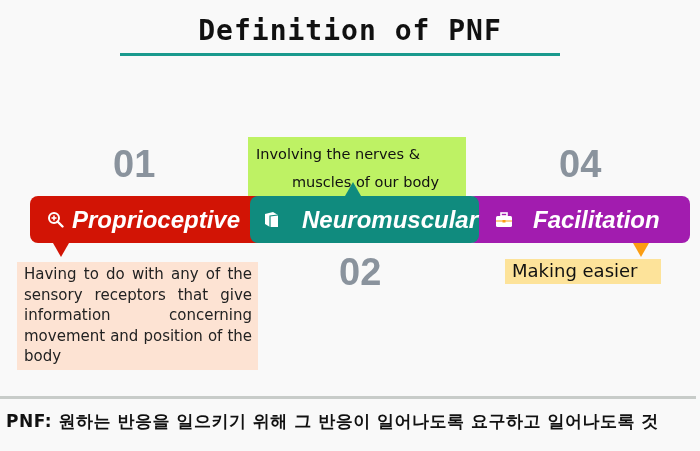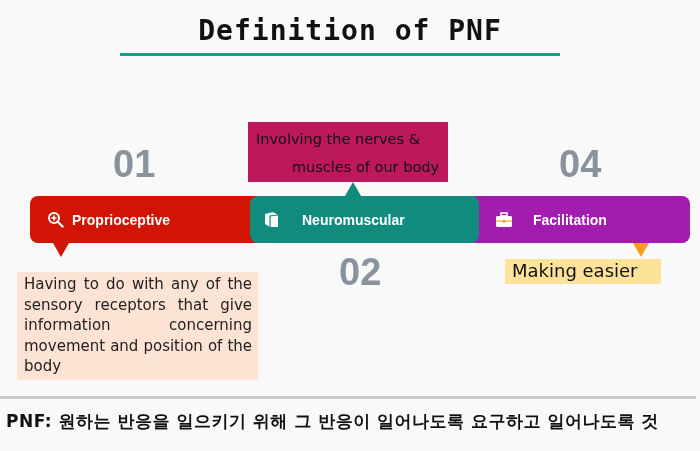--- a/index.html
+++ b/index.html
@@ -4,38 +4,38 @@
 <style>
   html, body { margin:0; padding:0; }
   body { width:700px; height:451px; background:#f9f9f9; position:relative; overflow:hidden; font-family:"DejaVu Sans", sans-serif; }
   .abs { position:absolute; }
   #title { left:0; width:700px; top:14px; text-align:center; font-size:28px; font-weight:bold; color:#111; letter-spacing:1px; font-family:"DejaVu Sans Mono", monospace; }
   #title-underline { left:120px; top:53px; width:440px; height:3px; background:#1a9a8e; }
   .num { font-family:"Liberation Sans", sans-serif; font-weight:bold; font-size:38px; color:#8a939d; }
   #num1 { left:113px; top:143px; }
   #num2 { left:339px; top:251px; }
   #num3 { left:559px; top:143px; }
-  .bar { top:196px; height:47px; border-radius:8px; display:flex; align-items:center; color:#fff; font-family:"Liberation Sans", sans-serif; font-weight:bold; font-size:14px; }
+  .bar { top:196px; height:47px; border-radius:8px; display:flex; align-items:center; color:#fff; font-family:"Liberation Sans", sans-serif; font-weight:bold; font-size:24px;font-style:italic; }
   #bar-red { left:30px; width:240px; background:#d21405; z-index:1; }
   #bar-orange { left:467px; width:223px; background:#a21caf; z-index:1; }
   #bar-teal { left:250px; width:229px; background:#108b7e; z-index:2; }
   .bar .icon { display:inline-flex; width:18px; height:18px; margin-right:8px; align-items:center; justify-content:center; }
   #bar-red .content { margin-left:16px; display:flex; align-items:center; }
   #bar-teal .content { margin-left:12px; display:flex; align-items:center; }
   #bar-orange .content { margin-left:28px; display:flex; align-items:center; }
   #bar-teal .label { margin-left:14px; }
   #bar-orange .label { margin-left:12px; }
   .tri-down { width:0; height:0; border-left:8px solid transparent; border-right:8px solid transparent; }
   #red-pointer { left:53px; top:243px; border-top:14px solid #d21405; }
   #orange-pointer { left:633px; top:243px; border-top:14px solid #fb9d12; }
   #teal-pointer { left:345px; top:182px; width:0; height:0; border-left:8px solid transparent; border-right:8px solid transparent; border-bottom:14px solid #108b7e; z-index:3; }
-  #callout-teal { left:248px; top:122px; width:200px; height:60px; background:#be185d; font-family:"DejaVu Sans", sans-serif; font-size:14.5px; color:#111; }
+  #callout-teal { left:248px; top:137px; width:218px; height:60px; background:#bef264; font-family:"DejaVu Sans", sans-serif; font-size:14.5px; color:#111; }
   #callout-teal .l1 { position:absolute; left:8px; top:9px; }
   #callout-teal .l2 { position:absolute; left:44px; top:37px; }
-  #box-peach { left:17px; top:272px; width:241px; height:108px; background:#fde3d3; box-sizing:border-box; padding:2px 6px 0 7px; font-family:"DejaVu Sans", sans-serif; font-size:15px; line-height:20.5px; color:#222; text-align:justify; }
+  #box-peach { left:17px; top:262px; width:241px; height:108px; background:#fde3d3; box-sizing:border-box; padding:2px 6px 0 7px; font-family:"DejaVu Sans", sans-serif; font-size:15px; line-height:20.5px; color:#222; text-align:justify; }
   #box-yellow { left:505px; top:259px; width:156px; height:25px; background:#fde39a; font-family:"DejaVu Sans", sans-serif; font-size:18px; color:#111; box-sizing:border-box; padding-left:7px; line-height:24px; }
   #divider { left:0; top:396px; width:696px; height:3px; background:#c8ccc9; }
   #footer { left:6px; top:410px; font-size:17px; font-weight:bold; color:#111; white-space:nowrap; letter-spacing:0.5px; }
 </style>
 </head>
 <body>
 
 <div id="title" class="abs">Definition of PNF</div>
 <div id="title-underline" class="abs"></div>
 

